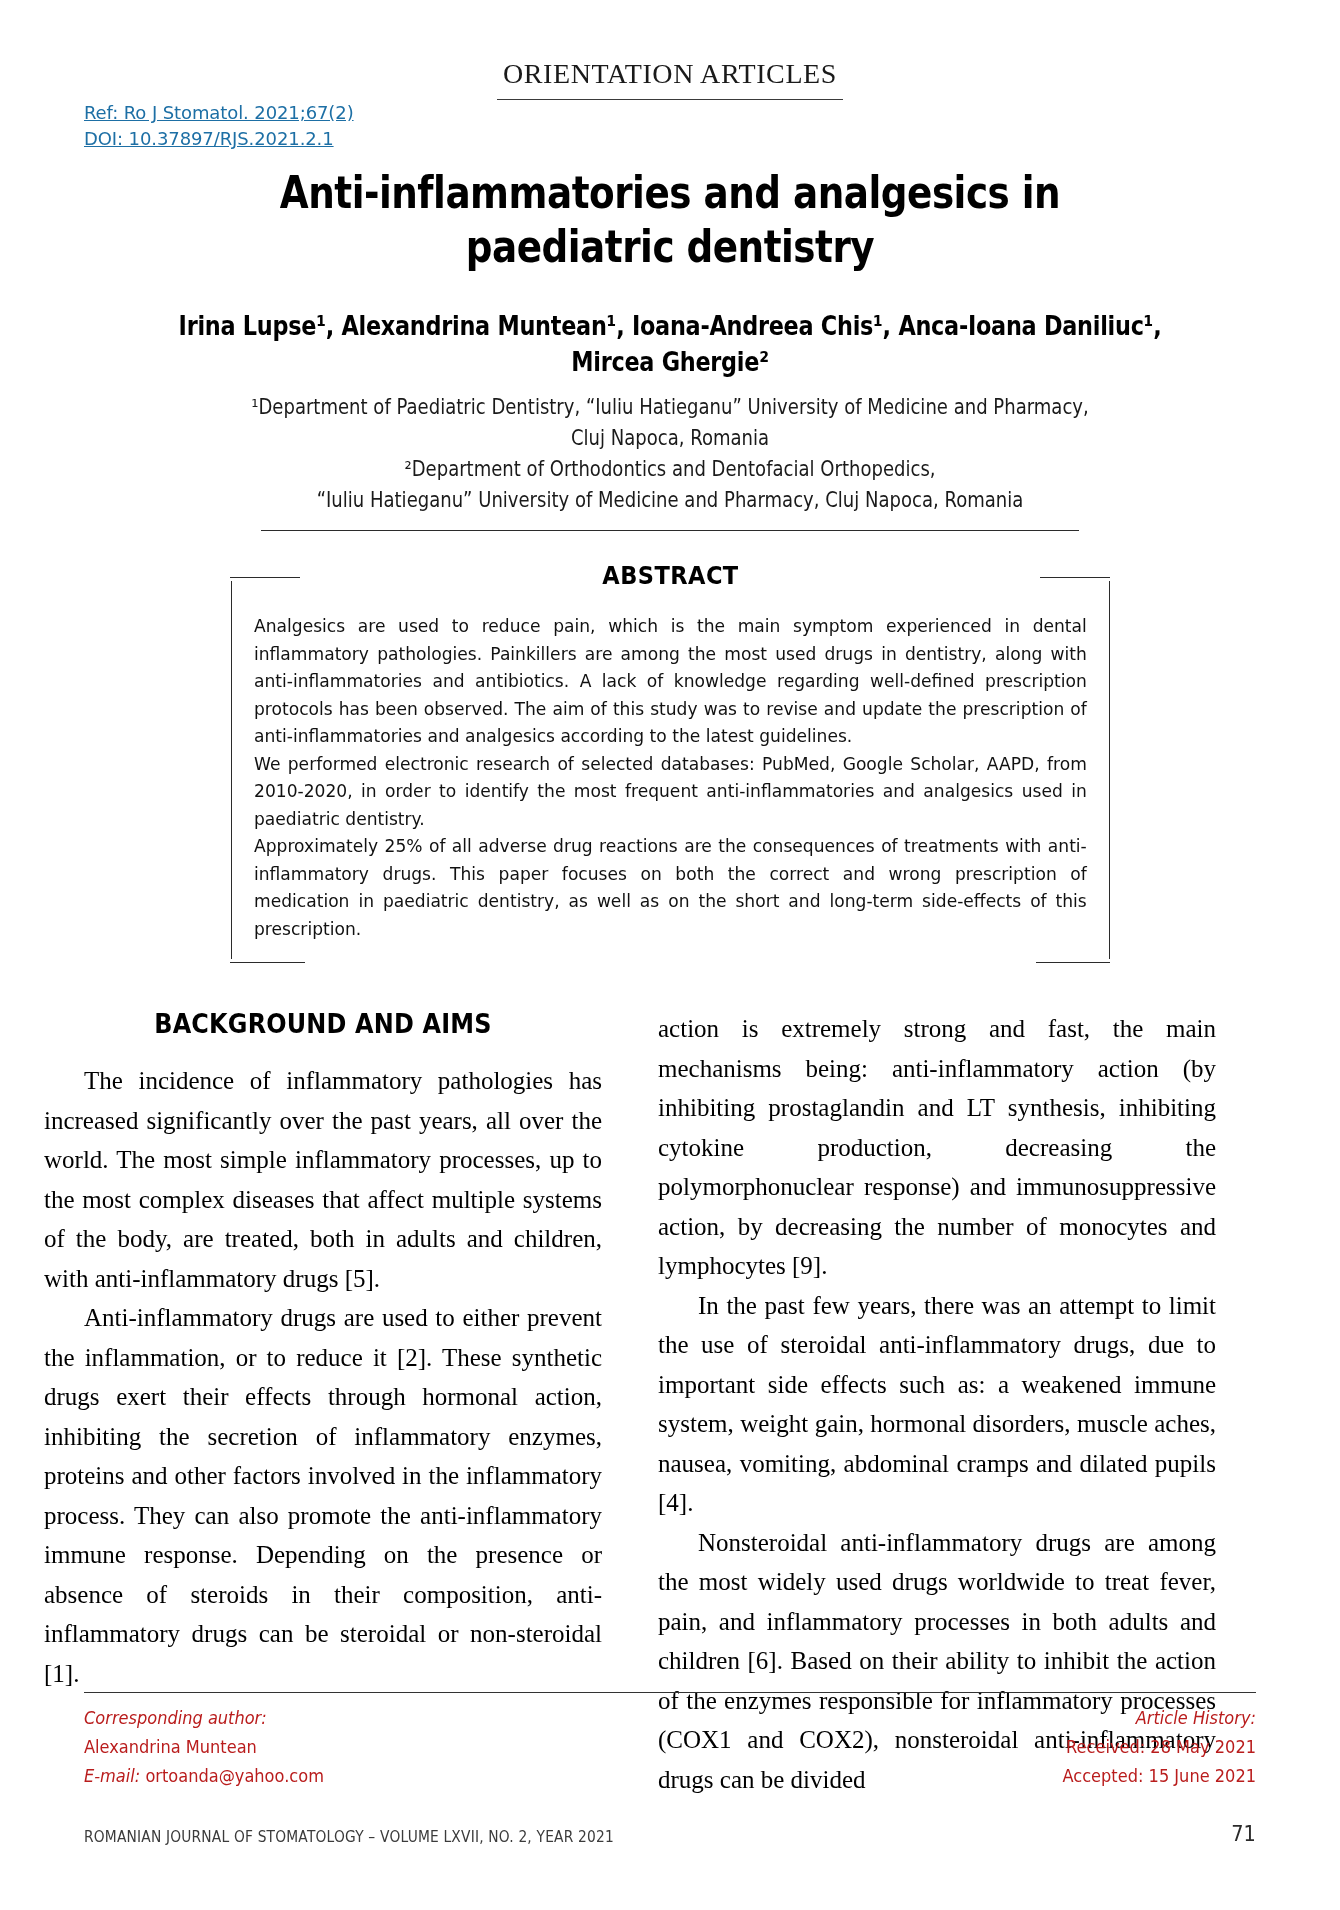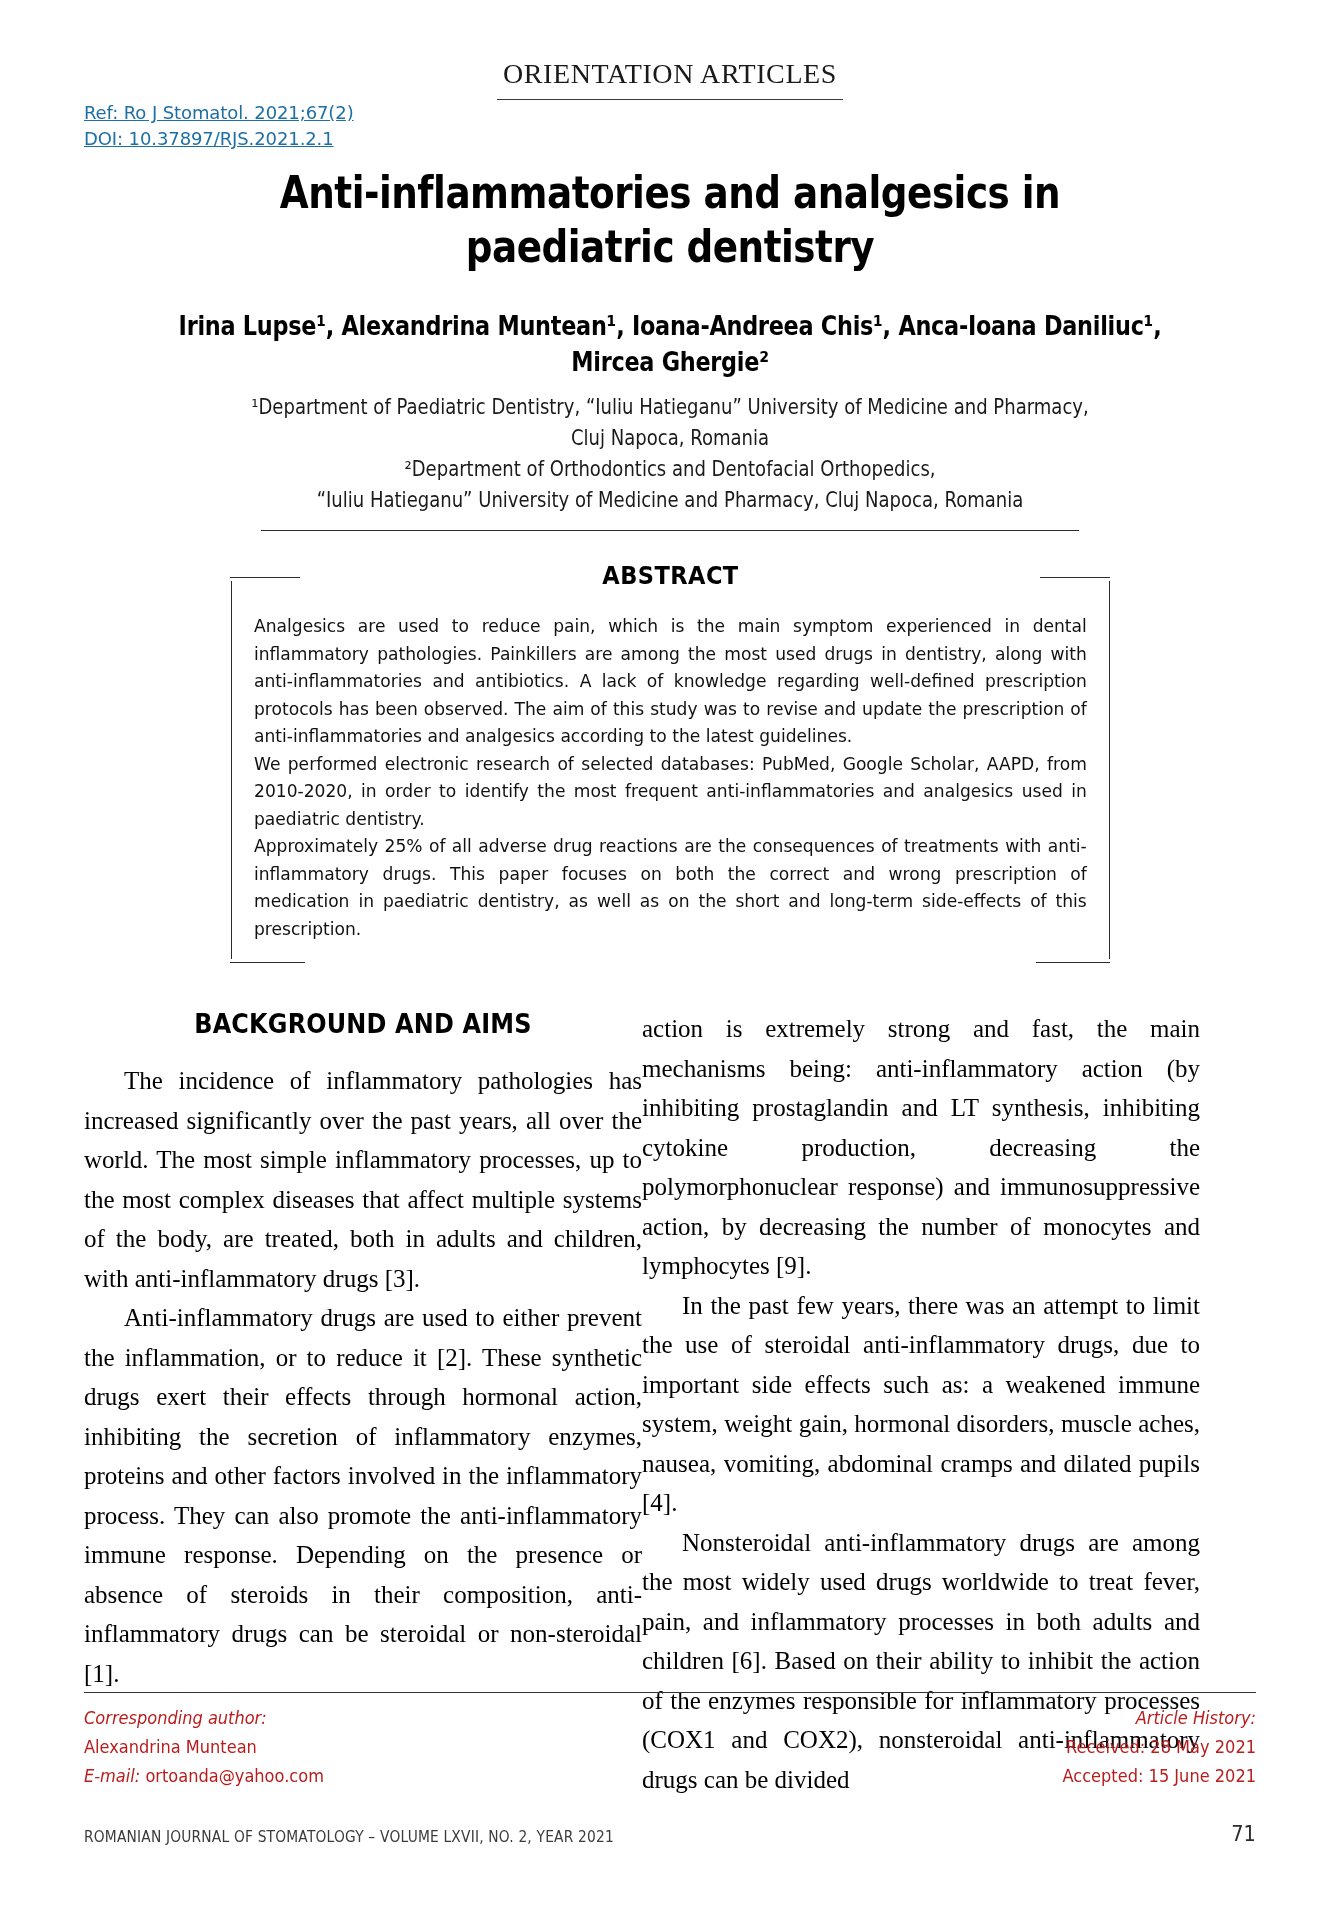--- a/index.html
+++ b/index.html
@@ -15,21 +15,21 @@
     color: #000000;
     overflow: hidden;
   }
 
   .page {
     position: absolute;
     left: 0; top: 0;
     width: 1340px;
     height: 1910px;
     box-sizing: border-box;
-    padding: 0 84px;
+    padding: 0 44px;
   }
 
   
   .runhead-wrap {
     padding-top: 58px;
     text-align: center;
   }
   .runhead {
     display: inline-block;
     font-family: "Liberation Serif", serif;
@@ -187,20 +187,21 @@
     right: 73px;
     bottom: -3px;
     height: 5px;
     background: #fff;
   }
 
   
   .cols {
     margin-top: 46px;
     display: flex;
+    gap: 56px;
     width: 1172px;
   }
   .col { width: 558px; }
 
   .sec-head {
     text-align: center;
     font-family: "DejaVu Sans", sans-serif;
     font-weight: bold;
     font-size: 26px;
     letter-spacing: 0.2px;
@@ -316,21 +317,21 @@
 
       <div class="abs-bottom-mask"></div>
       <div class="abs-bottom-notch-l"></div>
       <div class="abs-bottom-notch-r"></div>
     </div>
   </div>
 
   <div class="cols">
     <div class="col">
       <h2 class="sec-head">BACKGROUND AND AIMS</h2>
-      <p>The incidence of inflammatory pathologies has increased significantly over the past years, all over the world. The most simple inflammatory processes, up to the most complex diseases that affect multiple systems of the body, are treated, both in adults and children, with anti-inflammatory drugs [3].</p>
+      <p>The incidence of inflammatory pathologies has increased significantly over the past years, all over the world. The most simple inflammatory processes, up to the most complex diseases that affect multiple systems of the body, are treated, both in adults and children, with anti-inflammatory drugs [5].</p>
       <p>Anti-inflammatory drugs are used to either prevent the inflammation, or to reduce it [2]. These synthetic drugs exert their effects through hormonal action, inhibiting the secretion of inflammatory enzymes, proteins and other factors involved in the inflammatory process. They can also promote the anti-inflammatory immune response. Depending on the presence or absence of steroids in their composition, anti-inflammatory drugs can be steroidal or non-steroidal [1].</p>
     </div>
     <div class="col">
       <p class="cont">action is extremely strong and fast, the main mechanisms being: anti-inflammatory action (by inhibiting prostaglandin and LT synthesis, inhibiting cytokine production, decreasing the polymorphonuclear response) and immunosuppressive action, by decreasing the number of monocytes and lymphocytes [9].</p>
       <p>In the past few years, there was an attempt to limit the use of steroidal anti-inflammatory drugs, due to important side effects such as: a weakened immune system, weight gain, hormonal disorders, muscle aches, nausea, vomiting, abdominal cramps and dilated pupils [4].</p>
       <p>Nonsteroidal anti-inflammatory drugs are among the most widely used drugs worldwide to treat fever, pain, and inflammatory processes in both adults and children [6]. Based on their ability to inhibit the action of the enzymes responsible for inflammatory processes (COX1 and COX2), nonsteroidal anti-inflammatory drugs can be divided</p>
     </div>
   </div>
 
   <div class="foot-rule"></div>

